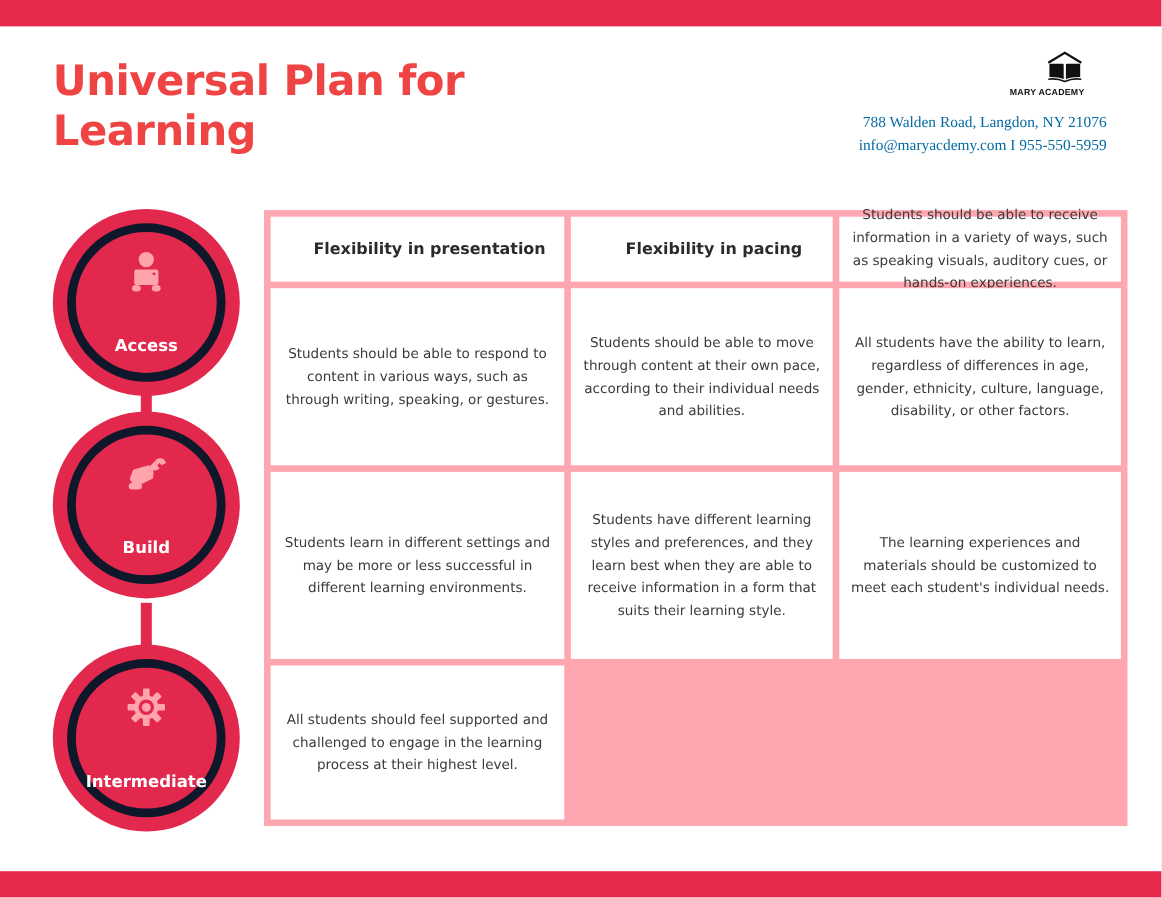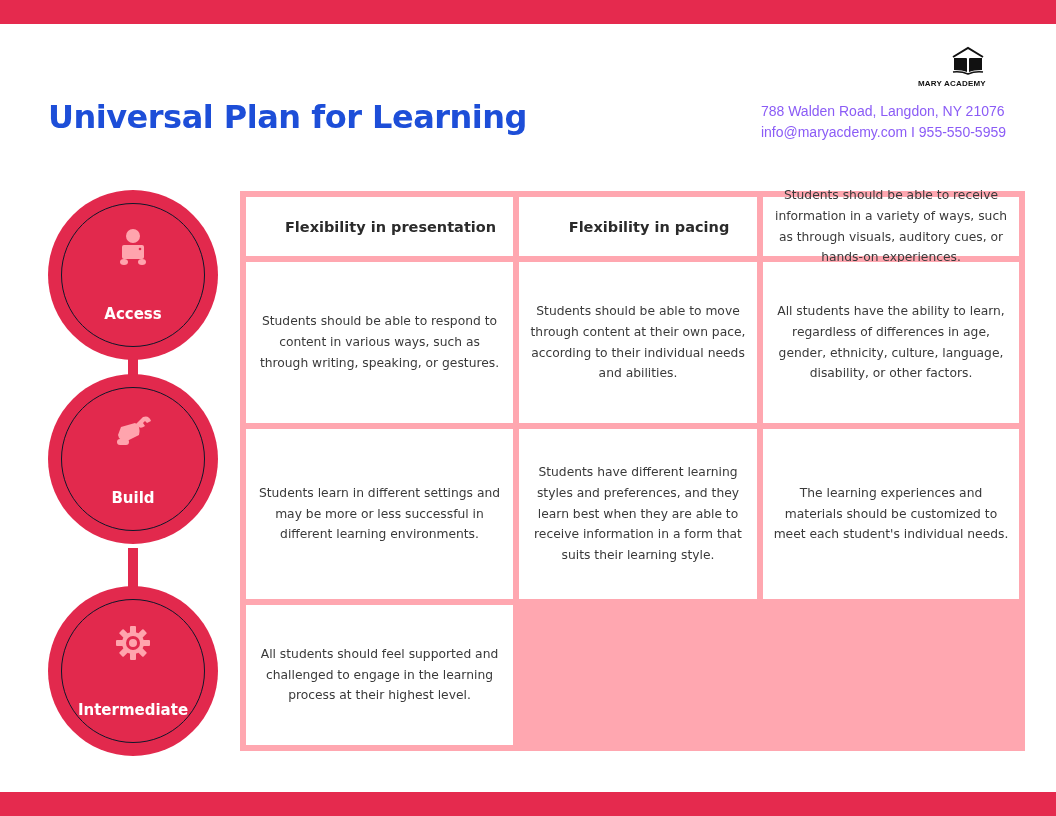--- a/index.html
+++ b/index.html
@@ -3,39 +3,39 @@
   <meta charset="utf-8">
   <style>
     * { box-sizing: border-box; margin: 0; padding: 0; }
     html, body { width: 1056px; height: 816px; background: #ffffff; overflow: hidden; }
     body { position: relative; font-family: "DejaVu Sans", sans-serif; color: #111; }
 
     .top-bar { position: absolute; left: 0; top: 0; width: 1056px; height: 24px; background: #e52a4e; }
     .bottom-bar { position: absolute; left: 0; top: 792px; width: 1056px; height: 24px; background: #e52a4e; }
 
     .title { position: absolute; left: 48px; top: 50px; width: 560px;
-      font-family: "DejaVu Sans", sans-serif; font-weight: bold; font-size: 32px;
-      line-height: 46px; color: #1d4ed8; letter-spacing: -0.5px; margin-top: 44px; }
+      font-family: "DejaVu Sans", sans-serif; font-weight: bold; font-size: 38px;
+      line-height: 46px; color: #ef4444; letter-spacing: -0.5px; }
     .title span { display: block; }
 
     .logo { position: absolute; left: 918px; top: 46px; width: 100px; }
     .logo svg { display: block; margin: 0 auto; }
     .logo-name { font-family: "Liberation Sans", sans-serif; font-weight: bold; font-size: 8px;
       color: #111; margin-top: 3px; letter-spacing: 0.2px; }
 
-    .contact { position: absolute; right: 50px; top: 101px; 
-      font-family: Liberation Sans, sans-serif; font-size: 14px; line-height: 21px; color: #8b5cf6; }
+    .contact { position: absolute; right: 50px; top: 101px; text-align: right;
+      font-family: Liberation Serif, serif; font-size: 14px; line-height: 21px; color: #0369a1; }
 
     
     .timeline { position: absolute; left: 48px; top: 190px; width: 170px; height: 570px; }
     .connector { position: absolute; left: 80px; width: 10px; background: #e2294d; }
     .node { position: absolute; left: 0; width: 170px; height: 170px; border-radius: 50%;
       background: #e2294d; }
     .node-ring { position: absolute; left: 13px; top: 13px; width: 144px; height: 144px;
-      border-radius: 50%; border: 1px solid #0f172a; display: flex; flex-direction: column;
+      border-radius: 50%; border: 8px solid #0f172a; display: flex; flex-direction: column;
       align-items: center; justify-content: center; gap: 32px; }
     .node-icon { width: 40px; height: 40px; display: flex; align-items: center; justify-content: center; margin-bottom: 6px; }
     .node-label { font-family: "DejaVu Sans", sans-serif; font-weight: bold; font-size: 15px; color: #ffffff; }
 
     
     .grid { position: absolute; left: 240px; top: 191px; width: 785px; height: 560px;
       background: #ffa7b0; padding: 6px; display: grid;
       grid-template-columns: 267px 238px 256px;
       grid-template-rows: 59px 161px 170px 140px;
       column-gap: 6px; row-gap: 6px; }
@@ -121,21 +121,21 @@
       </div>
       <div class="node-label">Intermediate</div>
     </div>
   </div>
 </div>
 
 <div class="grid">
   <div class="cell head">Flexibility in presentation</div>
   <div class="cell head">Flexibility in pacing</div>
 
-  <div class="cell body">Students should be able to receive information in a variety of ways, such as through visuals, auditory cues, or hands-on experiences.</div>
+  <div class="cell body">Students should be able to receive information in a variety of ways, such as speaking visuals, auditory cues, or hands-on experiences.</div>
   <div class="cell body">Students should be able to respond to content in various ways, such as through writing, speaking, or gestures.</div>
   <div class="cell body">Students should be able to move through content at their own pace, according to their individual needs and abilities.</div>
 
   <div class="cell body">All students have the ability to learn, regardless of differences in age, gender, ethnicity, culture, language, disability, or other factors.</div>
   <div class="cell body">Students learn in different settings and may be more or less successful in different learning environments.</div>
   <div class="cell body">Students have different learning styles and preferences, and they learn best when they are able to receive information in a form that suits their learning style.</div>
 
   <div class="cell body">The learning experiences and materials should be customized to meet each student's individual needs.</div>
   <div class="cell body">All students should feel supported and challenged to engage in the learning process at their highest level.</div>
 </div>

